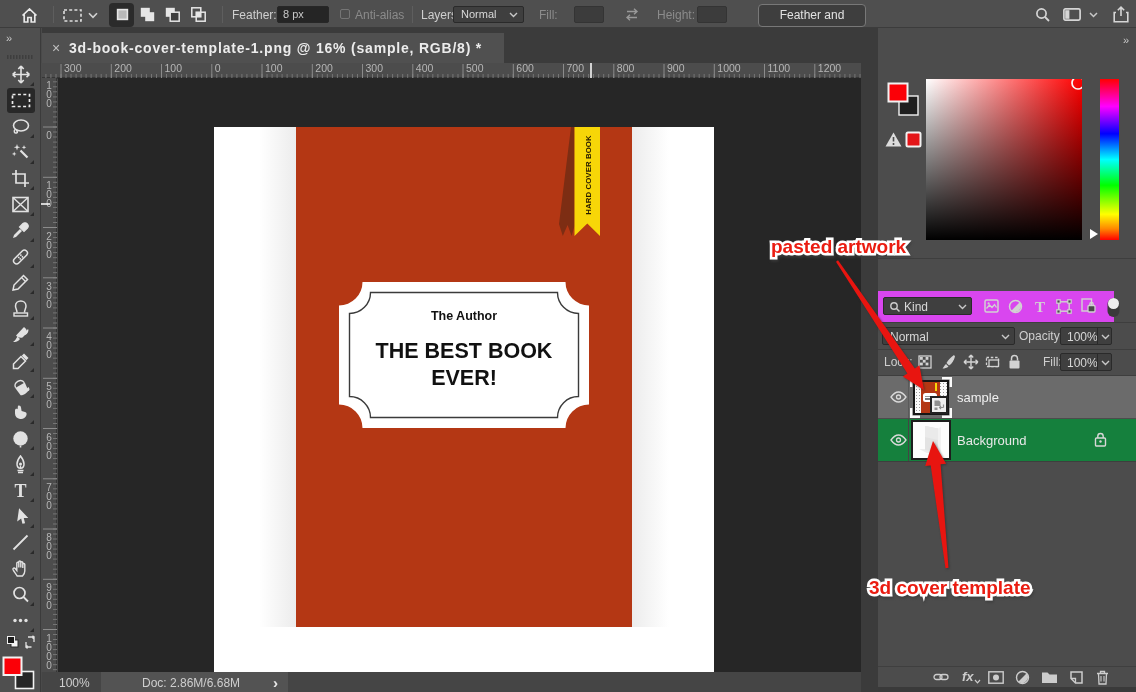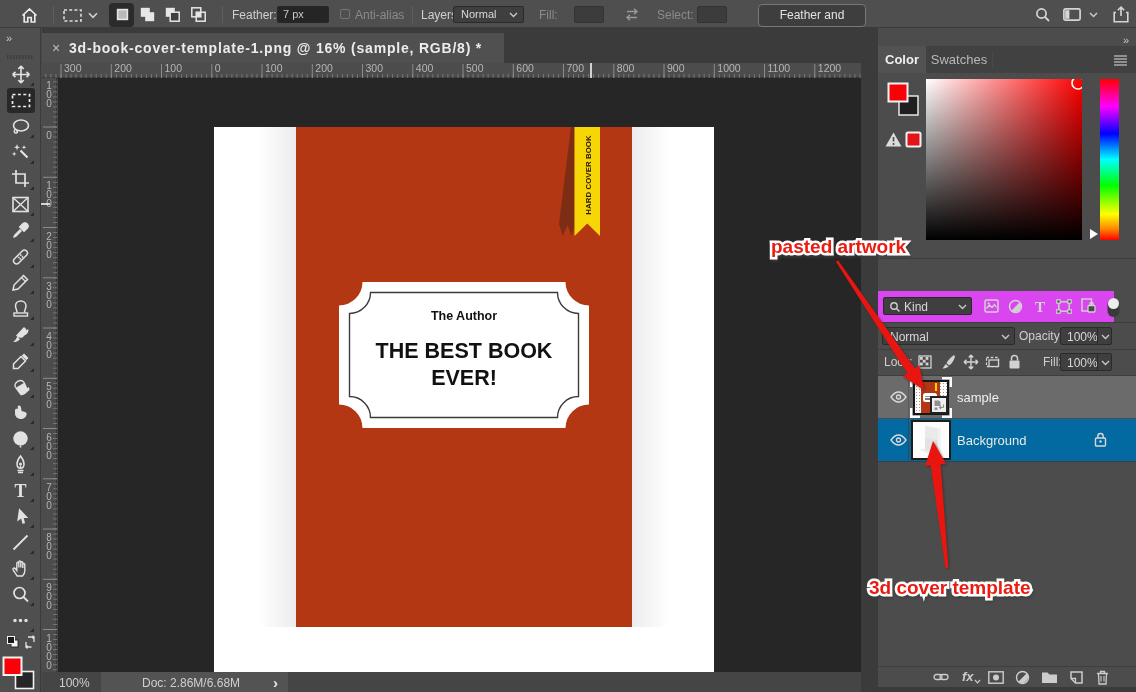--- a/index.html
+++ b/index.html
@@ -97,35 +97,35 @@
     <rect x="0.8" y="0.8" width="9" height="9" fill="#e6e6e6"></rect>
     <rect x="5.2" y="5.2" width="9" height="9" fill="#3f3f3f" stroke="#e6e6e6" stroke-width="1.5"></rect>
   </svg>
   <svg class="abs" style="left:191px;top:7px" width="15" height="15" viewBox="0 0 15 15">
     <rect x="0.8" y="0.8" width="9" height="9" fill="none" stroke="#e6e6e6" stroke-width="1.5"></rect>
     <rect x="5.2" y="5.2" width="9" height="9" fill="none" stroke="#e6e6e6" stroke-width="1.5"></rect>
     <rect x="5.2" y="5.2" width="4.6" height="4.6" fill="#e6e6e6"></rect>
   </svg>
   <div class="tb-sep" style="left:222px"></div>
   <div class="tb-label" style="left:232px">Feather:</div>
-  <div class="tb-input" style="left:277px;width:52px;background:#252525">7 px</div>
+  <div class="tb-input" style="left:277px;width:52px;background:#252525">8 px</div>
   <div class="abs" style="left:340px;top:9px;width:10px;height:10px;border:1px solid #757575;border-radius:2px"></div>
   <div class="tb-label dim" style="left:355px">Anti-alias</div>
   <div class="tb-sep" style="left:412px"></div>
   <div class="tb-label" style="left:421px">Layers:</div>
   <div class="dd" style="left:453px;top:6px;width:71px;height:17px;line-height:15px;padding-left:7px;font-size:11px">Normal</div>
   <svg class="chev" style="left:509px;top:12px" viewBox="0 0 9 6">
         <path d="M1 1 L4.5 4.5 L8 1" fill="none" stroke="#c8c8c8" stroke-width="1.4"></path>
       </svg>
   <div class="tb-label dim" style="left:539px">Fill:</div>
   <div class="tb-input" style="left:574px;width:30px;background:#3c3c3c;border-color:#343434"></div>
   <svg class="abs" style="left:624px;top:7px" width="16" height="15" viewBox="0 0 16 15">
     <path d="M3 4.5 H12 M10 1.8 L13 4.5 L10 7.2 M13 10.5 H4 M6 7.8 L3 10.5 L6 13.2" fill="none" stroke="#999" stroke-width="1.4"></path>
   </svg>
-  <div class="tb-label dim" style="left:657px">Select:</div>
+  <div class="tb-label dim" style="left:657px">Height:</div>
   <div class="tb-input" style="left:697px;width:30px;background:#3c3c3c;border-color:#343434"></div>
   <div class="abs" style="left:758px;top:4px;width:108px;height:23px;border:1px solid #787878;border-radius:4px;background:#3e3e3e;color:#e2e2e2;font-size:12px;line-height:21px;text-align:center">Feather and Mask...</div>
   <svg class="abs" style="left:1035px;top:7px" width="16" height="16" viewBox="0 0 16 16">
     <circle cx="6.5" cy="6.5" r="4.6" fill="none" stroke="#d5d5d5" stroke-width="1.7"></circle>
     <path d="M10 10 L14 14" stroke="#d5d5d5" stroke-width="1.8"></path>
   </svg>
   <svg class="abs" style="left:1063px;top:8px" width="18" height="13" viewBox="0 0 18 13">
     <rect x="0.9" y="0.9" width="16.2" height="11.2" rx="1.5" fill="none" stroke="#d5d5d5" stroke-width="1.7"></rect>
     <rect x="2.2" y="2.2" width="4.2" height="8.6" fill="#d5d5d5"></rect>
   </svg>
@@ -738,33 +738,20 @@
   <div class="abs" style="left:17px;top:4px">100%</div>
   <div id="docstrip"></div>
   <div class="abs" style="left:100px;top:4px">Doc: 2.86M/6.68M</div>
   <div class="abs" style="left:231px;top:2px;font-size:15px;font-weight:bold;color:#e8e8e8">›</div>
 </div>
 <div id="gutter"></div>
 
 <div id="dock">
   <div class="abs" style="right:7px;top:6px;color:#c8c8c8;font-size:11px">»</div>
 
-  <div class="ptabs" style="top:18px">
-    <div class="ptab on" style="left:0;width:48px">Color</div>
-    <div class="ptab" style="left:48px;width:66px">Swatches</div>
-    <div class="abs" style="left:114px;top:6px;width:1px;height:16px;background:#4a4a4a"></div>
-    <svg class="pmenu" style="top:9px" height="11" viewBox="0 0 14 11">
-      <g stroke="#c4c4c4" stroke-width="1.2">
-            <path d="M0 1 H13"></path>
-            <path d="M0 4 H13"></path>
-            <path d="M0 7 H13"></path>
-            <path d="M0 10 H13"></path>
-          </g>
-    </svg>
-  </div>
   <div class="abs" style="left:0;top:45px;width:258px;height:193px;background:#4c4c4c">
     <svg class="abs" style="left:9px;top:9px" width="42" height="38" viewBox="0 0 42 38">
       <rect x="12" y="14" width="19" height="19" fill="#1f1f1f" stroke="#f2f2f2" stroke-width="1.4"></rect>
       <rect x="1.5" y="1.5" width="19" height="18" fill="#fb0007" stroke="#f2f2f2" stroke-width="2"></rect>
     </svg>
     <svg class="abs" style="left:7px;top:58px" width="40" height="18" viewBox="0 0 40 18">
       <path d="M8.5 1.5 L16.5 15.5 H0.5 Z" fill="#dcdcdc"></path>
       <path d="M8.5 6 V10.5 M8.5 12 V14" stroke="#4c4c4c" stroke-width="1.6"></path>
       <rect x="21.5" y="1.5" width="14" height="14" rx="1.5" fill="#e41518" stroke="#f2f2f2" stroke-width="2"></rect>
     </svg>
@@ -902,21 +889,21 @@
           <path d="M11.5 6.5 V9.5 M11.5 9.5 H7.5 M9 8 L7.5 9.5 L9 11" fill="none" stroke="#909090" stroke-width="1.2"></path>
         </svg>
       </div>
       <svg class="abs" style="left:-3px;top:-3px" width="42" height="41" viewBox="0 0 42 41">
         <path d="M1.2 10 V1.2 H10 M32 1.2 H40.8 V10 M40.8 31 V39.8 H32 M10 39.8 H1.2 V31" fill="none" stroke="#fafafa" stroke-width="2.4"></path>
       </svg>
     </div>
     <div class="abs" style="left:79px;top:14px;font-size:13px;color:#f0f0f0">sample</div>
   </div>
 
-  <div class="abs" style="left:0;top:391px;width:258px;height:42px;background:#0369a1">
+  <div class="abs" style="left:0;top:391px;width:258px;height:42px;background:#15803d">
     <svg class="eye" style="top:15px" viewBox="0 0 17 12">
       <path d="M1 6 C3.5 2.5 6 1 8.5 1 C11 1 13.5 2.5 16 6 C13.5 9.5 11 11 8.5 11 C6 11 3.5 9.5 1 6 Z" fill="none" stroke="#dadada" stroke-width="1.3"></path>
       <circle cx="8.5" cy="6" r="2" fill="none" stroke="#dadada" stroke-width="1.3"></circle>
     </svg>
     <div class="abs" style="left:30px;top:0;width:1px;height:42px;background:#454545"></div>
     <div class="abs" style="left:35px;top:3px;width:36px;height:36px;background:#fdfdfd;outline:2px solid #1d1d1d">
       <svg width="36" height="36" viewBox="0 0 36 36">
         <path d="M6 27 L14 31 L24 31 L18 27 Z" fill="#ededed"></path>
         <path d="M12 4 L25 6.5 L25 30.5 L12 28 Z" fill="#e3e3e3"></path>
         <path d="M12 4 L25 6.5 L25 18 L12 15 Z" fill="#eaeaea"></path>

